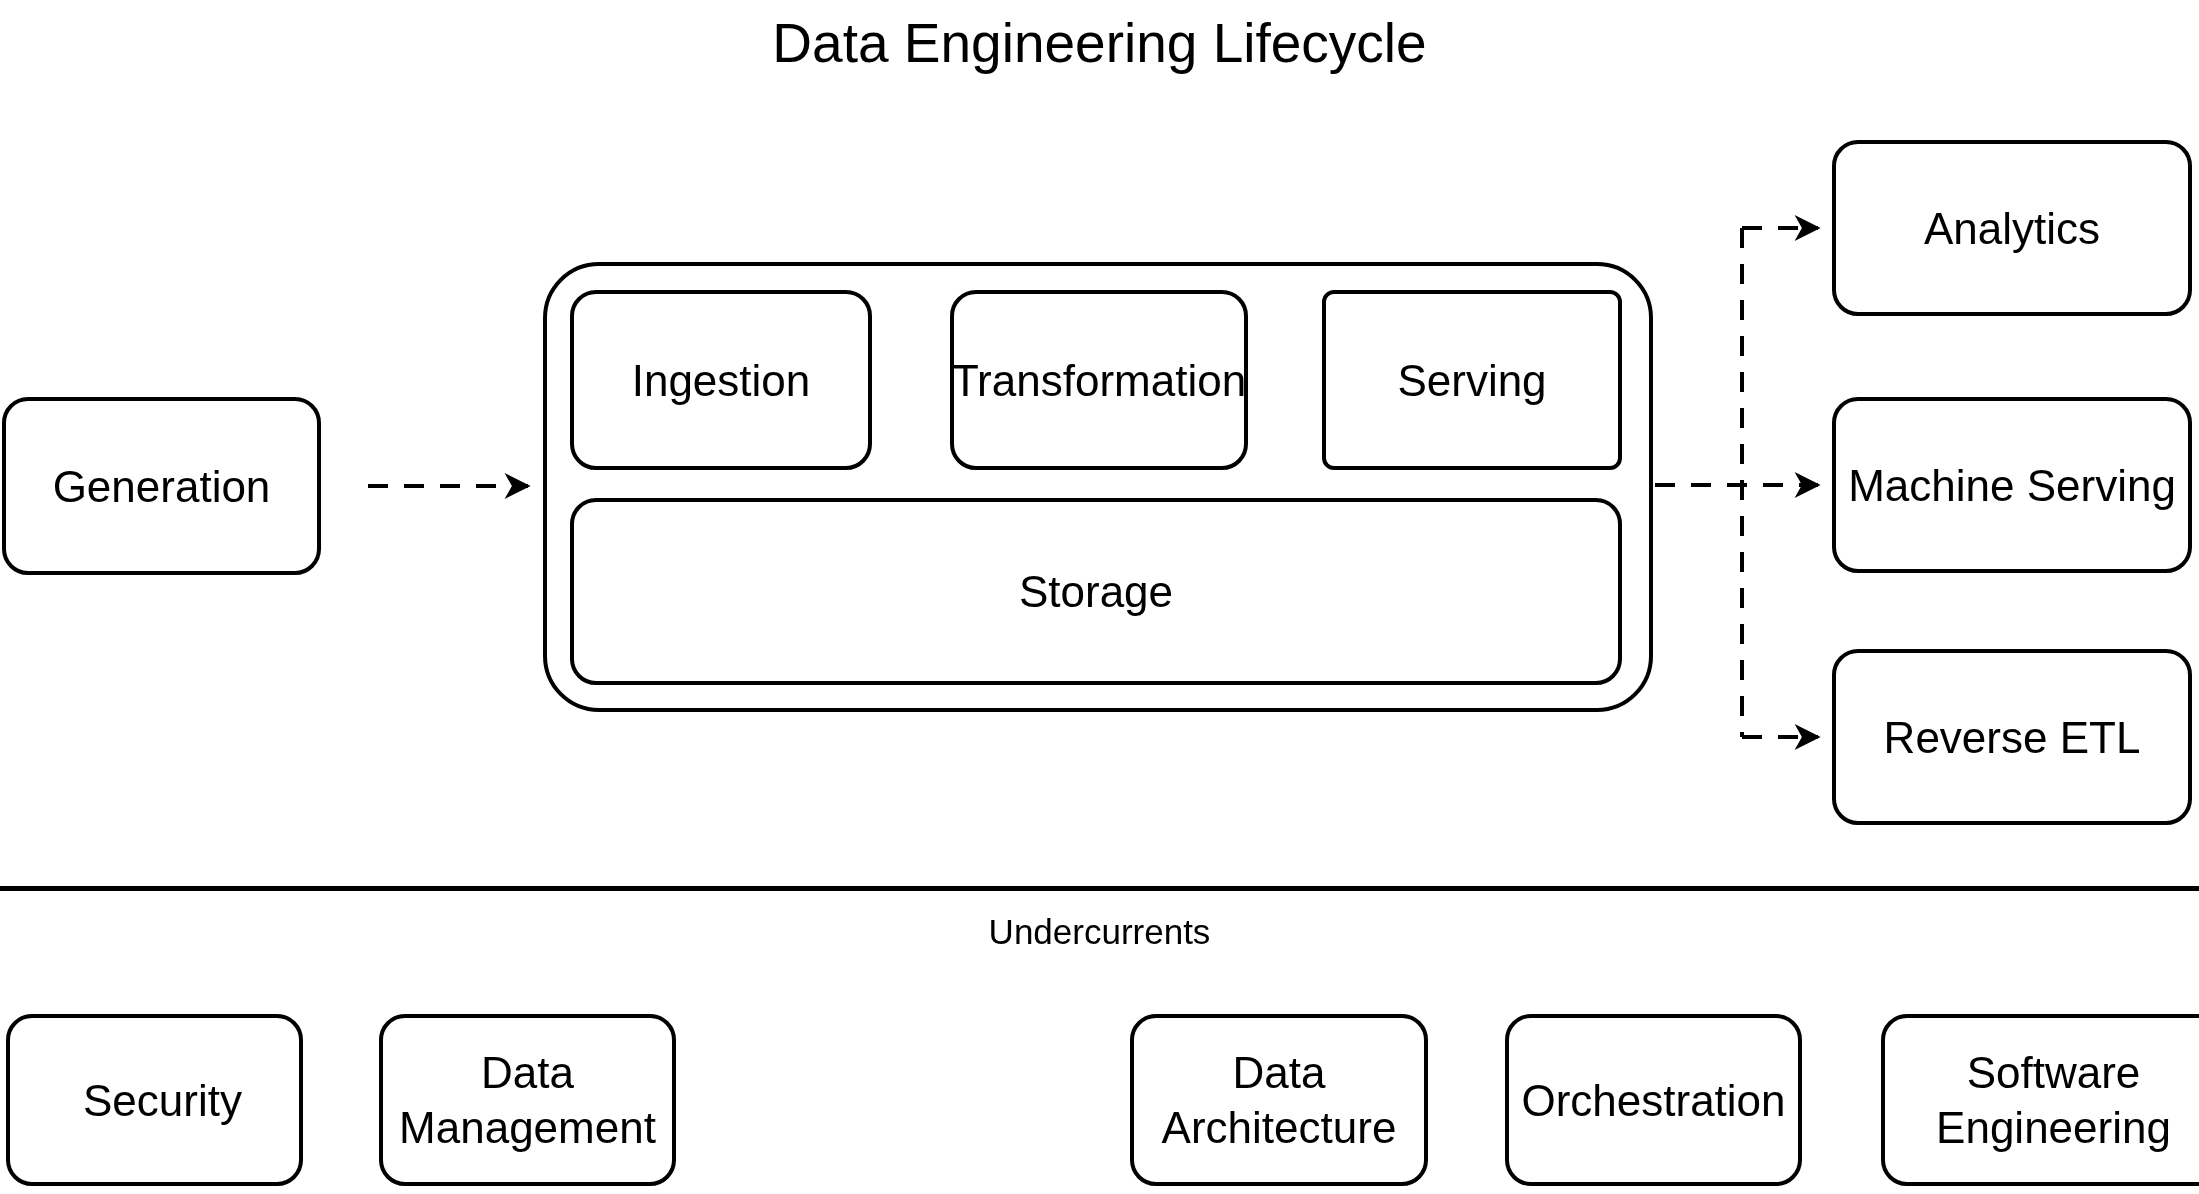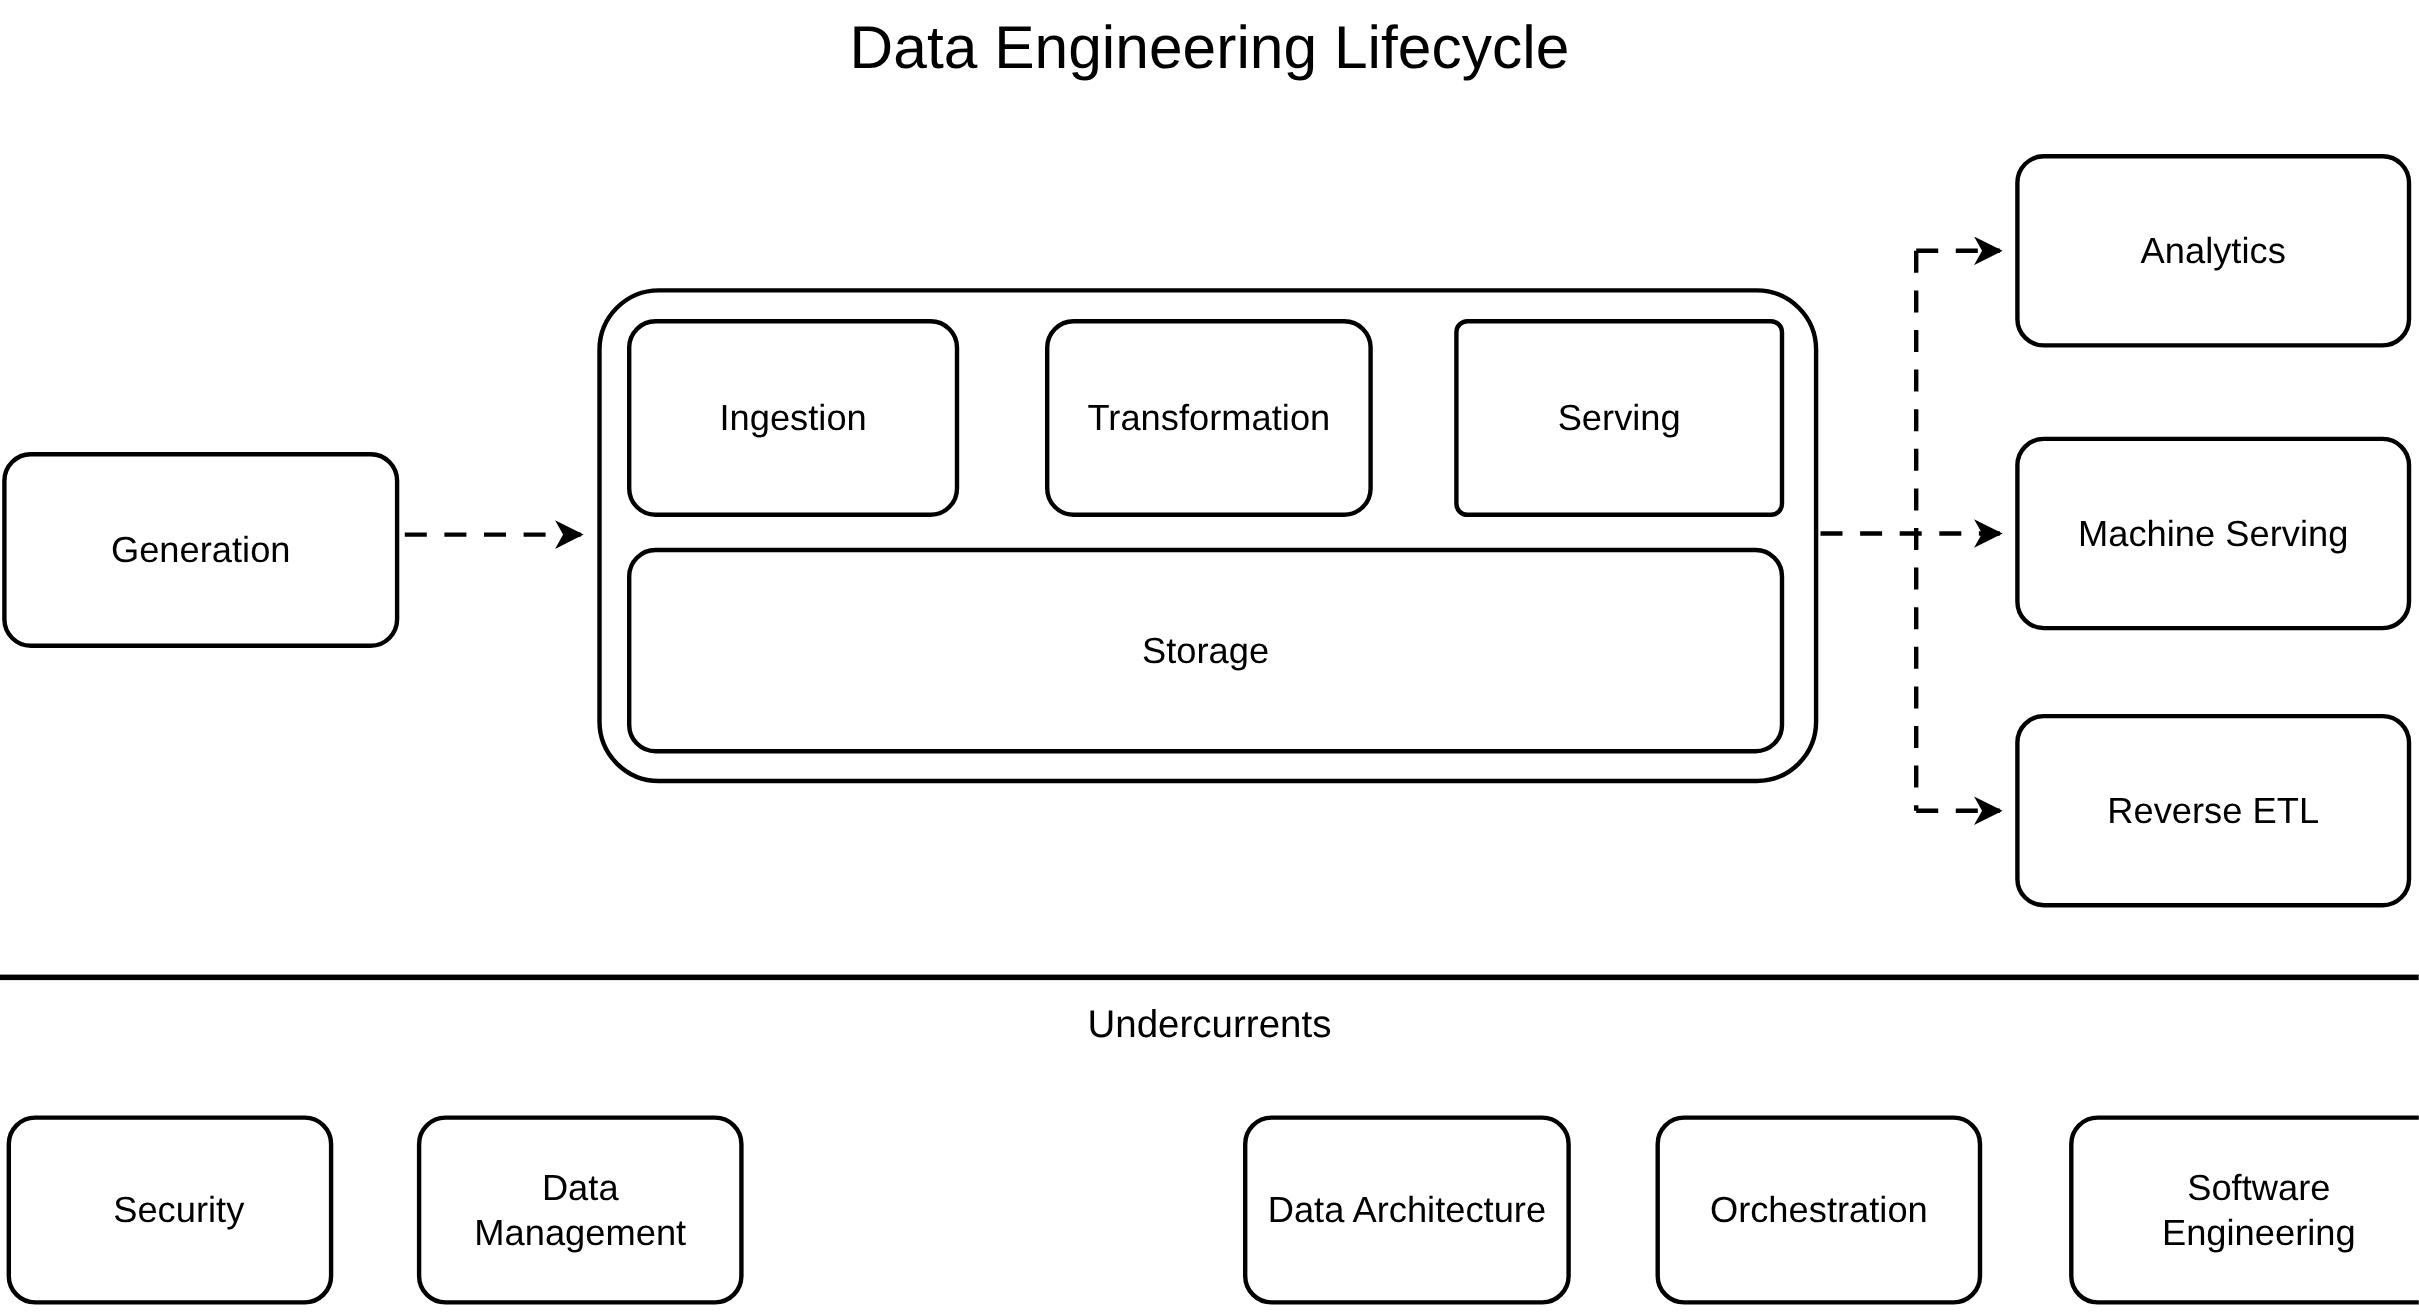--- a/index.html
+++ b/index.html
@@ -29,37 +29,37 @@
   .node {
     position: absolute;
     box-sizing: border-box;
     border: 4px solid #000000;
     border-radius: 26px;
     background: #ffffff;
     display: flex;
     align-items: center;
     justify-content: center;
     text-align: center;
-    font-size: 33px;
+    font-size: 44px;
     line-height: 1.25;
     white-space: pre-line;
     padding: 0 4px;
   }
   .pipeline-container {
     position: absolute;
     box-sizing: border-box;
     border: 4px solid #000000;
     border-radius: 56px;
     background: #ffffff;
     left: 543px;
     top: 262px;
     width: 1110px;
     height: 450px;
   }
-  #node-generation        { left: 2px;    top: 411px; width: 361px;  height: 178px; }
+  #node-generation        { left: 2px;    top: 397px; width: 319px;  height: 178px; }
   #node-ingestion         { left: 570px;  top: 290px; width: 302px;  height: 180px; }
   #node-transformation    { left: 950px;  top: 290px; width: 298px;  height: 180px; }
   #node-serving           { left: 1322px; top: 290px; width: 300px;  height: 180px; border-radius: 12px; }
   #node-storage           { left: 570px;  top: 498px; width: 1052px; height: 187px; }
   #node-analytics         { left: 1832px; top: 140px; width: 360px;  height: 176px; }
   #node-machine-learning  { left: 1832px; top: 397px; width: 360px;  height: 176px; }
   #node-reverse-etl       { left: 1832px; top: 649px; width: 360px;  height: 176px; }
   #node-security          { left: 6px;    top: 1014px; width: 297px; height: 172px; padding-left: 20px; }
   #node-data-management   { left: 379px;  top: 1014px; width: 297px; height: 172px; }
   #node-data-ops          { left: 754px;  top: 1014px; width: 298px; height: 172px; }

